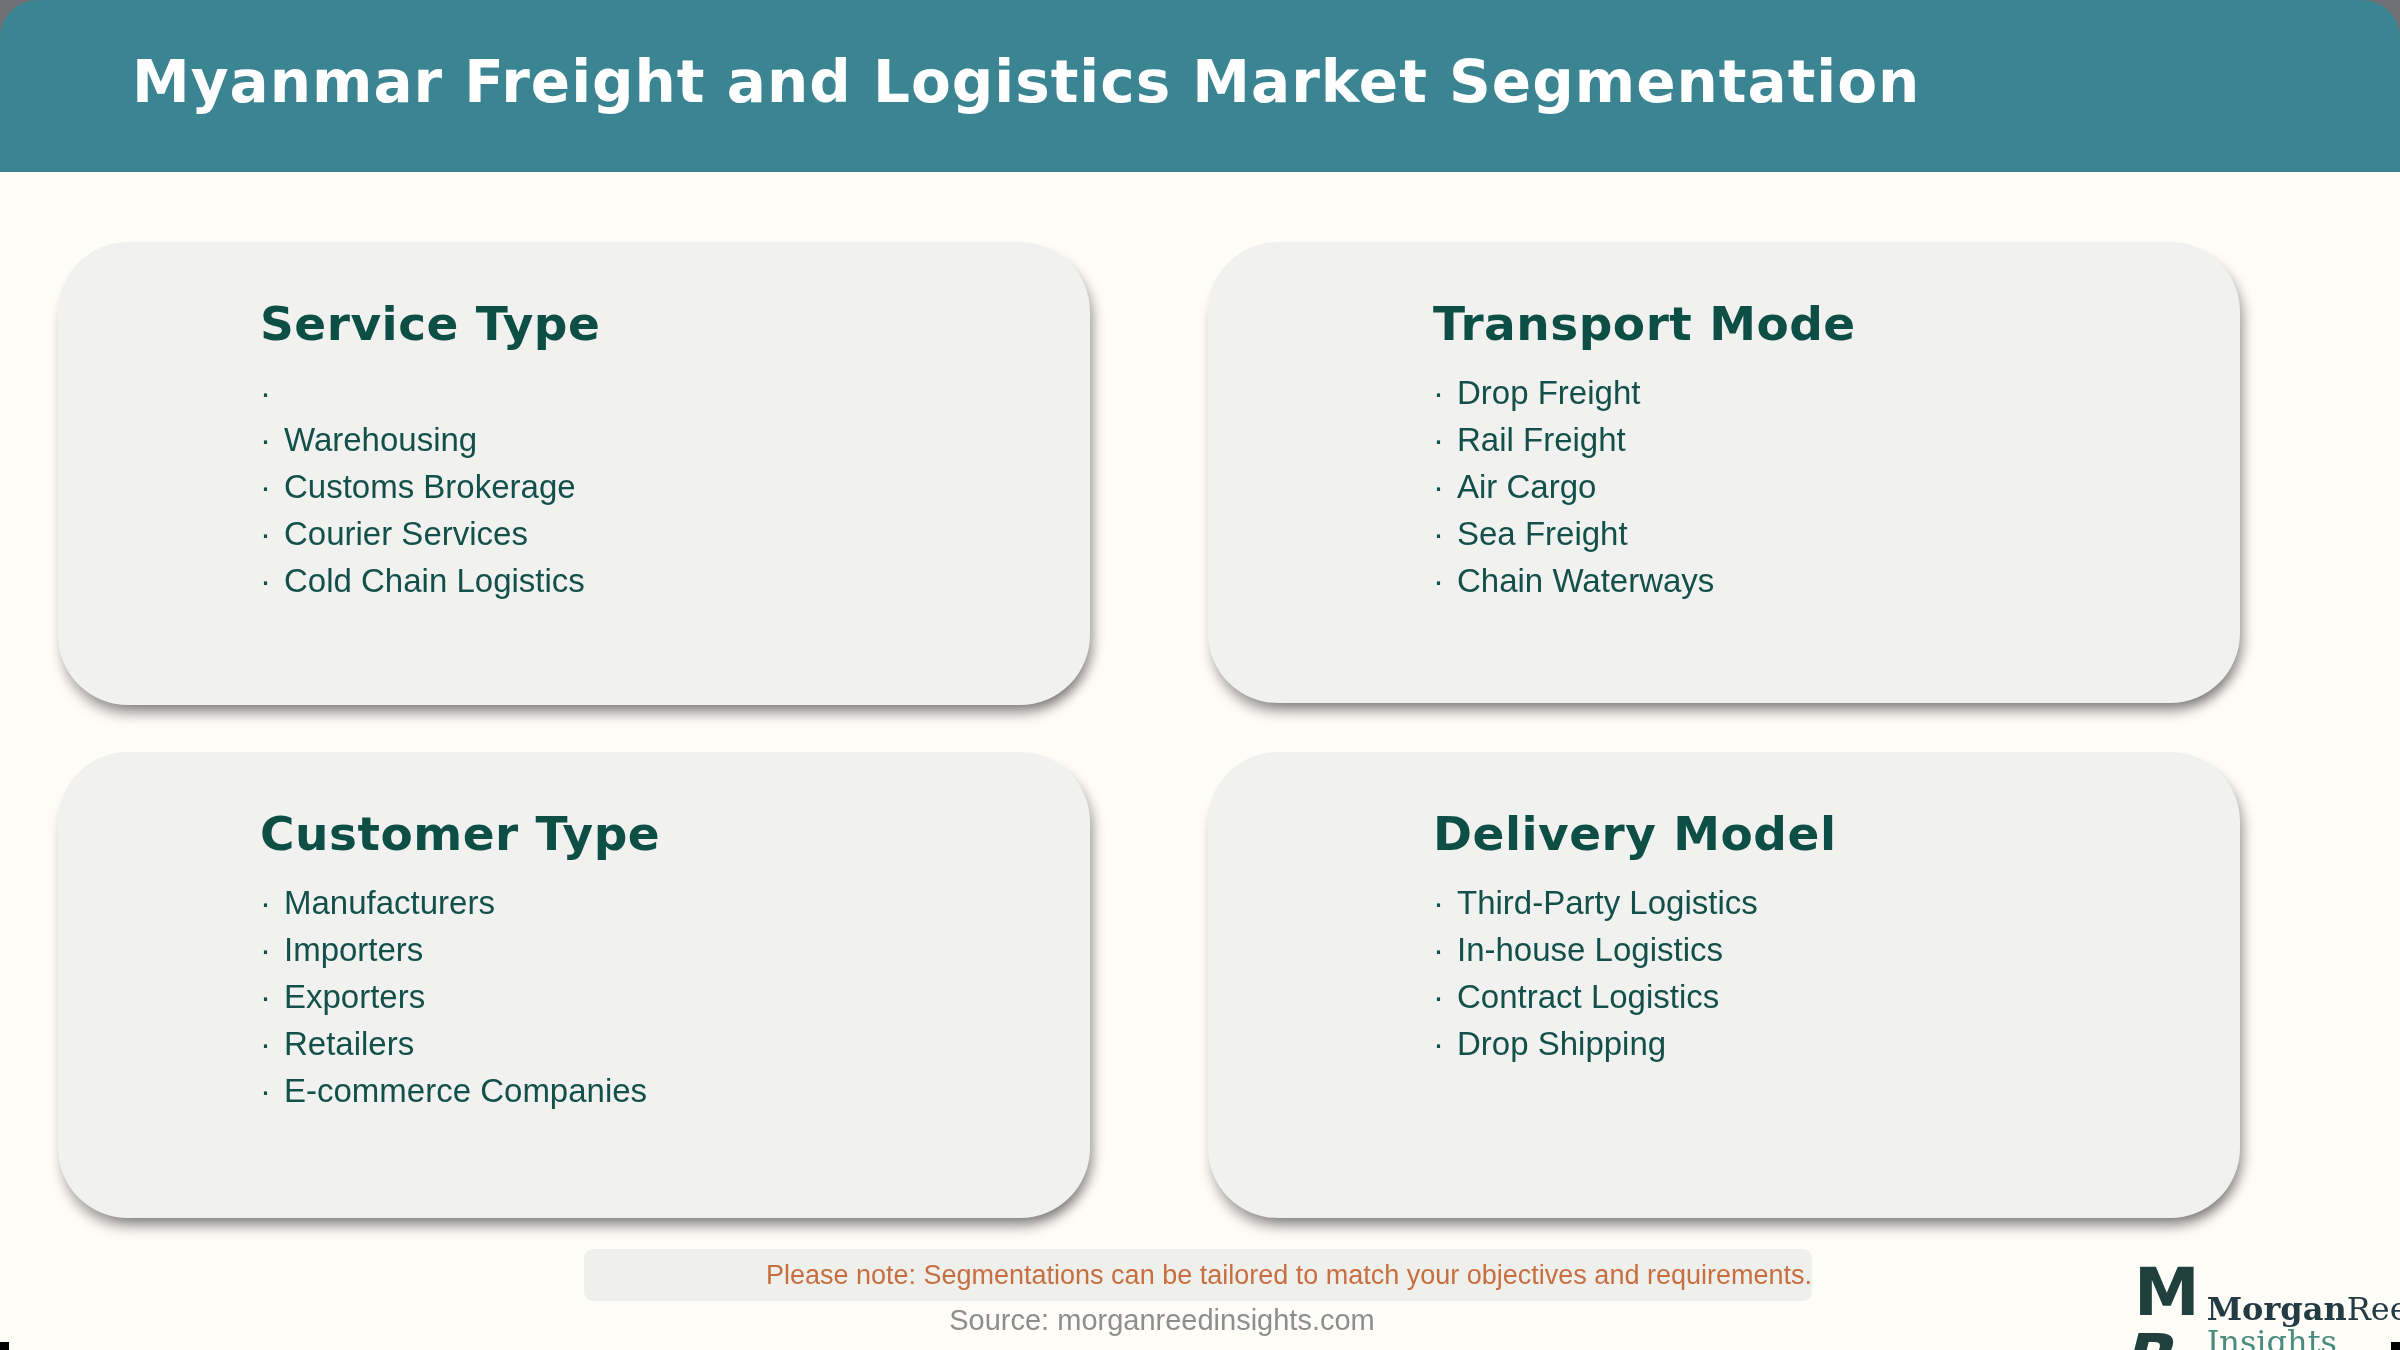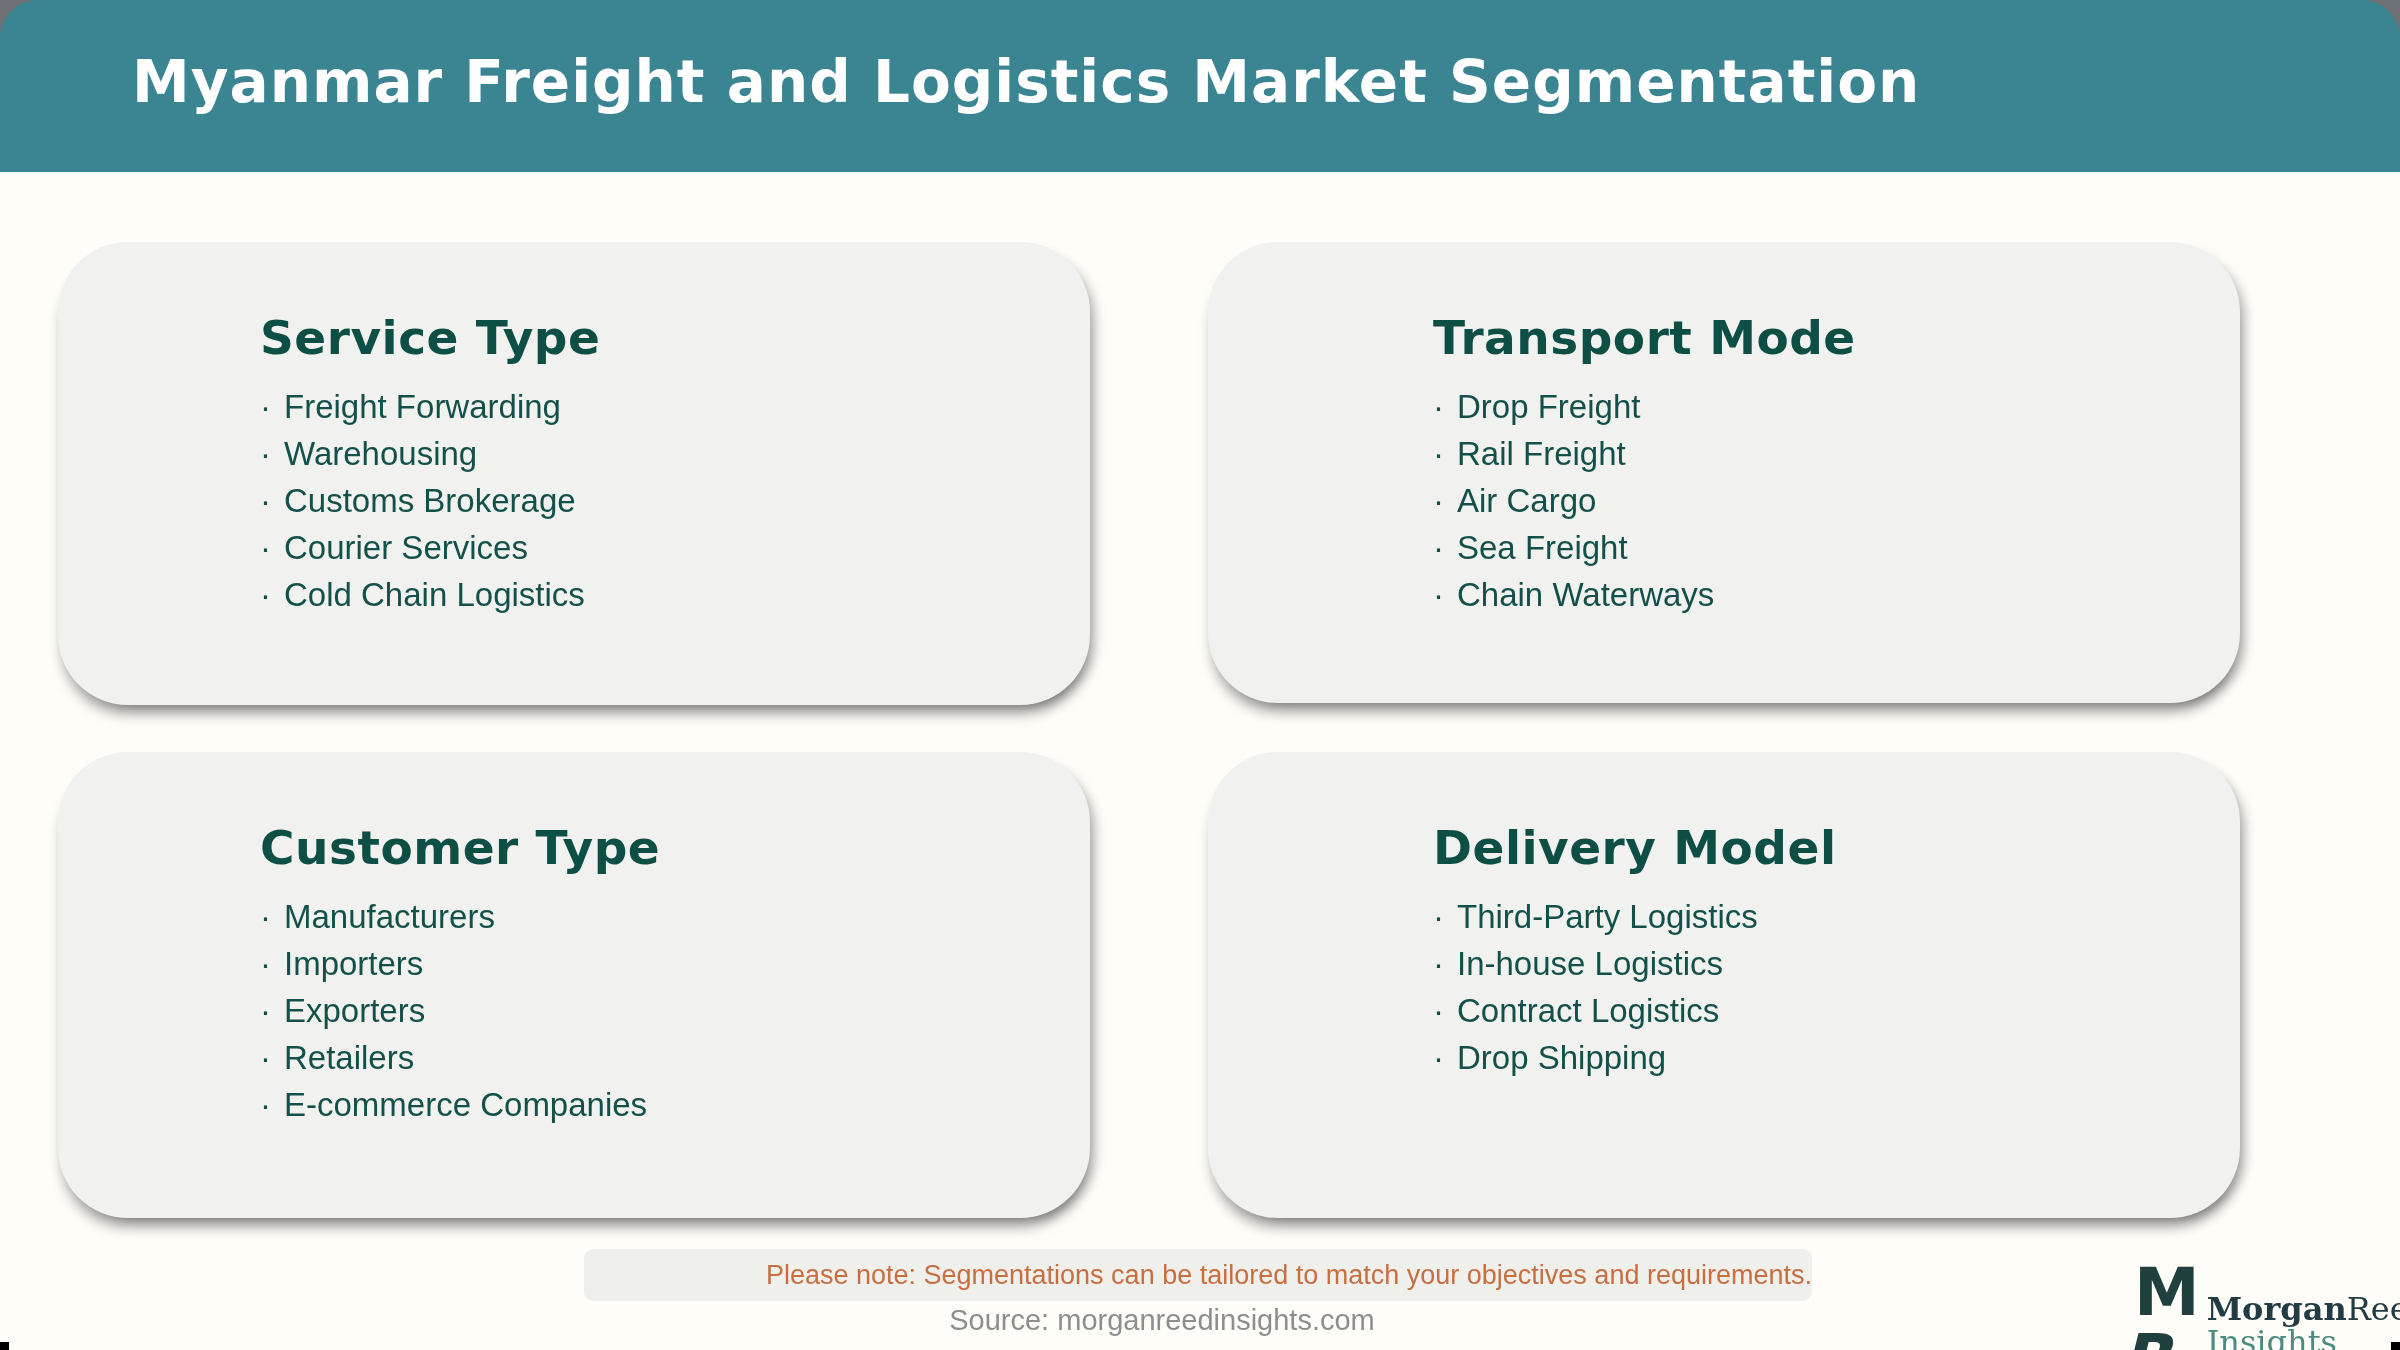--- a/index.html
+++ b/index.html
@@ -43,21 +43,21 @@
   .card{
     position:absolute;width:1032px;
     background:var(--card_bg);
     border-radius:70px;
     box-shadow:0 13px 14px -5px rgba(0,0,0,0.40), 11px 6px 12px -6px rgba(0,0,0,0.26);
   }
   .card1{left:58px;top:242px;height:463px;}
   .card2{left:1208px;top:242px;height:461px;}
   .card3{left:58px;top:752px;height:466px;}
   .card4{left:1208px;top:752px;height:466px;}
-  .card .inner{padding:68px 36px 0 202px;}
+  .card .inner{padding:54px 36px 0 202px;}
   .card2 .inner,.card4 .inner{padding-left:225px;}
   .card-title{
     margin:0 0 18px 0;
     font-size:47px;font-weight:700;color:var(--heading_text);
     letter-spacing:0.5px;
   }
   .card-items{
     list-style:none;margin:0;padding:0;
     font-family:"Liberation Sans","DejaVu Sans",sans-serif;
     font-size:33px;font-weight:400;color:var(--item_text);
@@ -104,21 +104,20 @@
 <div class="header">
   <div class="header-title">Myanmar Freight and Logistics Market Segmentation</div>
 </div>
 
 <div class="card card1">
   <div class="inner">
     <h2 class="card-title">Service Type</h2>
     <ul class="card-items">
         <li>
           <span class="bullet">·</span>
-          <span class="item-label">Freight Forwarding</span>
         </li>
         <li>
           <span class="bullet">·</span>
           <span class="item-label">Warehousing</span>
         </li>
         <li>
           <span class="bullet">·</span>
           <span class="item-label">Customs Brokerage</span>
         </li>
         <li>

